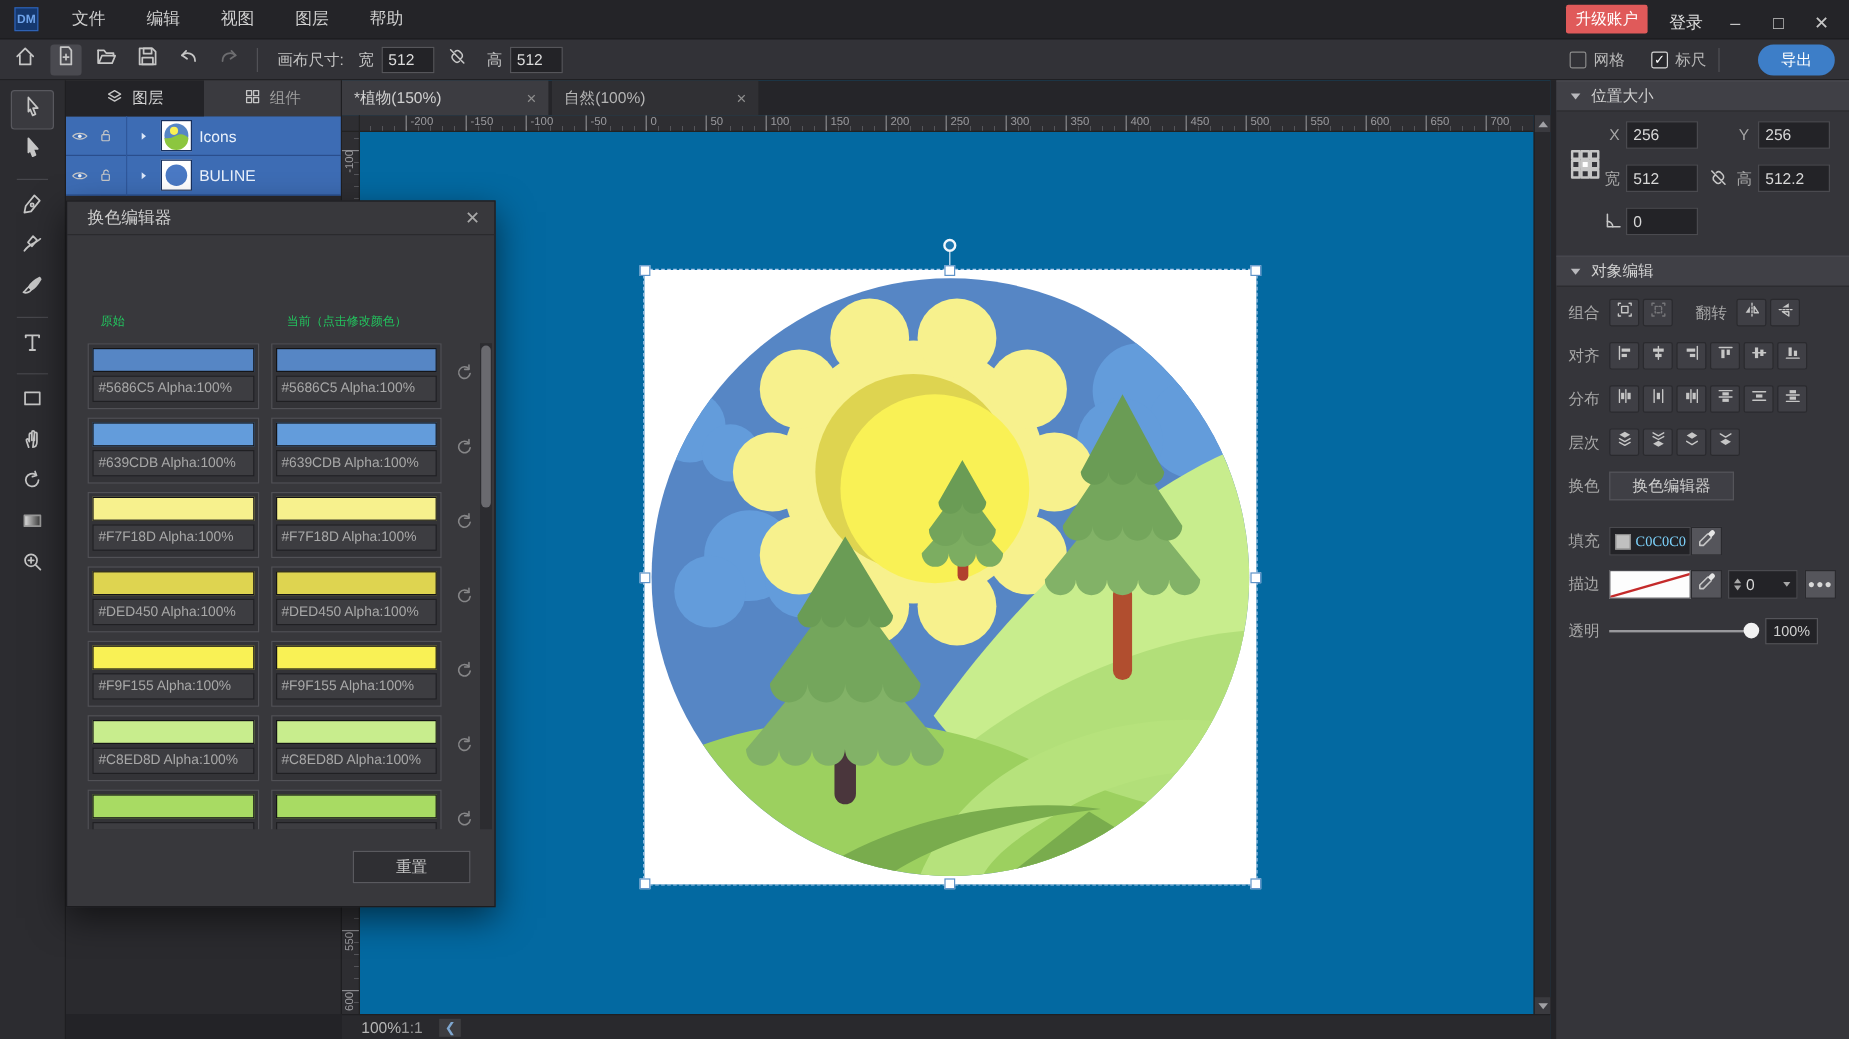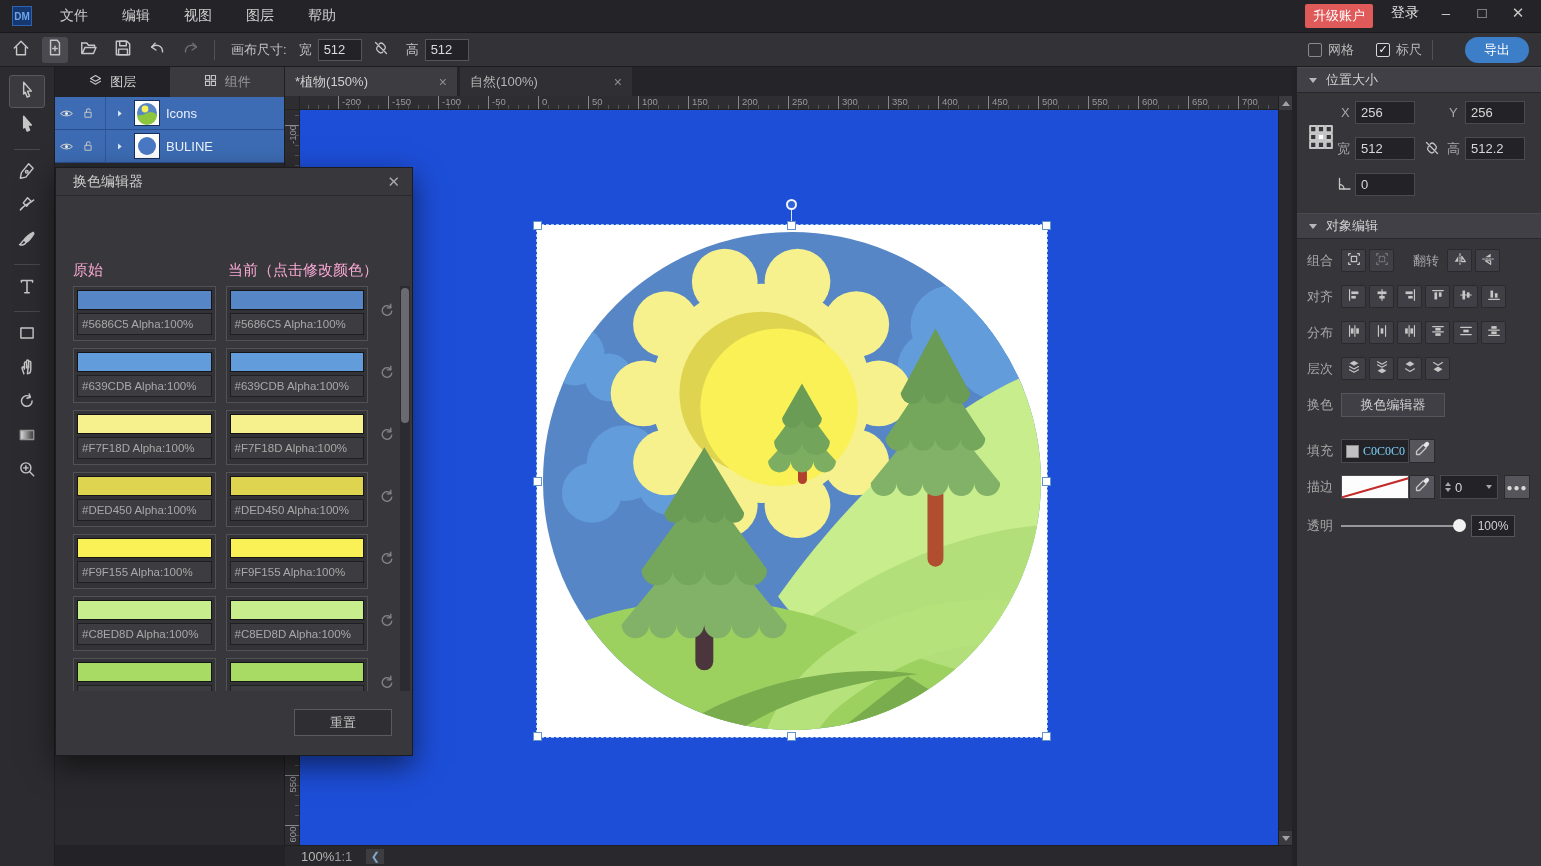--- a/index.html
+++ b/index.html
@@ -4,21 +4,21 @@
 <style>
   html,body{margin:0;padding:0;background:#1b1b1e;}
   *{box-sizing:border-box;font-family:"Liberation Sans",sans-serif;}
   #app{position:relative;width:1541px;height:866px;background:#333338;overflow:hidden;color:#c8c8c8;}
   .abs{position:absolute;}
   
   #titlebar{position:absolute;left:0;top:0;width:1541px;height:33px;background:#242428;display:flex;align-items:center;border-bottom:1px solid #1a1a1d;}
   #logo{width:20px;height:20px;margin-left:12px;background:#15386e;border:1px solid #2f62b4;color:#6ea3ea;font-size:10px;font-weight:bold;display:flex;align-items:center;justify-content:center;}
   #menus{display:flex;margin-left:28px;gap:34px;}
   .menu-item{font-size:14px;color:#cfcfcf;cursor:default;}
-  #title-right{margin-left:auto;display:flex;align-items:flex-start;gap:18px;margin-right:14px;}
+  #title-right{margin-left:auto;display:flex;align-items:flex-end;gap:18px;margin-right:14px;}
   #upgrade-btn{background:#e05a5a;color:#fff;font-size:13px;padding:3px 8px;border-radius:2px;}
   #login-btn{font-size:14px;color:#e2e2e2;}
   .winbtn{font-size:15px;color:#c6c6c6;width:18px;text-align:center;}
   
   #toolbar{position:absolute;left:0;top:33px;width:1541px;height:34px;background:#323237;display:flex;align-items:center;border-bottom:1px solid #1d1d20;}
   .tb-btn{width:26px;height:26px;display:flex;align-items:center;justify-content:center;margin-left:8px;border-radius:3px;}
   .tb-btn.active{background:#4a4a50;}
   .tb-btn.dim{opacity:.4;}
   .tb-divider{width:1px;height:20px;background:#515156;margin:0 10px;}
   .tb-label{font-size:13px;color:#c2c2c2;margin:0 6px;}
@@ -38,21 +38,21 @@
   #lp-tabs{display:flex;height:30px;background:#3a3a3f;}
   .lp-tab{flex:1;display:flex;align-items:center;justify-content:center;gap:7px;font-size:13px;color:#9c9c9c;}
   .lp-tab.active{background:#232327;color:#d2d2d2;}
   .layer-row{height:33px;background:#3d6cb4;border-bottom:1px solid #2a4e8d;display:flex;align-items:center;}
   .l-ico{width:22px;display:flex;justify-content:center;}
   .l-sep{width:1px;height:33px;background:#2f579a;margin:0 2px 0 6px;}
   .l-thumb{width:26px;height:26px;background:#fff;border:1px solid #17305e;margin:0 6px 0 4px;}
   .l-name{font-size:13px;color:#eaf1fb;}
   #lp-bottom-strip{position:absolute;left:55px;top:845px;width:230px;height:21px;background:#232327;}
   
-  #canvas-area{position:absolute;left:285px;top:67px;width:1007px;height:799px;background:#1d4ed8;}
+  #canvas-area{position:absolute;left:285px;top:67px;width:1007px;height:799px;background:#0369a1;}
   #c-tabbar{position:absolute;left:0;top:0;width:1007px;height:29px;background:#252529;display:flex;}
   .c-tab{width:172px;display:flex;align-items:center;padding:0 10px;font-size:13px;color:#b4b4b4;background:#303034;margin-right:3px;}
   .c-tab.active{background:#3c3c41;color:#d0d0d0;}
   .c-tab .tab-label{flex:1;}
   .tab-close{color:#8f8f8f;font-size:14px;}
   #ruler-corner{position:absolute;left:0;top:29px;width:15px;height:14px;background:#2e2e32;border-right:1px solid #222;border-bottom:1px solid #222;}
   #h-ruler{position:absolute;left:15px;top:29px;width:978px;height:14px;background:#2e2e32;border-bottom:1px solid #222;overflow:hidden;
     background-image:repeating-linear-gradient(90deg,#55555a 0 1px,transparent 1px 10px);background-position:8px 9px;background-size:100% 5px;background-repeat:no-repeat;}
   .h-tick{position:absolute;top:0;height:14px;border-left:1px solid #88888c;}
   .h-tick span{position:absolute;left:3px;top:0;font-size:9.5px;color:#9a9a9e;white-space:nowrap;}
@@ -75,21 +75,21 @@
   #ratio{font-size:13px;color:#9a9a9a;}
   #scroll-left-btn{margin-left:14px;width:18px;height:15px;background:#3d3d41;color:#7fa7d0;font-size:11px;display:flex;align-items:center;justify-content:center;}
   
   #dialog{position:absolute;left:55px;top:167px;width:358px;height:589px;background:#38383c;border:1px solid #1c1c1f;box-shadow:0 10px 28px rgba(0,0,0,.55);z-index:30;}
   #dlg-titlebar{height:28px;display:flex;align-items:center;border-bottom:1px solid #2a2a2d;}
   #dlg-title{font-size:14px;color:#cfcfcf;margin-left:17px;flex:1;}
   #dlg-close{margin-right:12px;color:#a8a8a8;font-size:15px;}
   #dlg-tabs{position:absolute;left:17px;top:47px;width:320px;height:27px;display:flex;border:1px solid #66666b;}
   .dlg-tab{flex:1;display:flex;align-items:center;justify-content:center;font-size:13px;color:#c4c4c4;background:#2b2b2f;}
   .dlg-tab.active{background:#97979b;color:#2b2b2b;}
-  #dlg-cols{position:absolute;left:17px;top:93px;width:320px;display:flex;font-size:15px;color:#f9a8d4;}
+  #dlg-cols{position:absolute;left:28px;top:93px;width:320px;display:flex;font-size:10px;color:#22c55e;}
   #dlg-col-current{position:absolute;left:155px;}
   #dlg-list{position:absolute;left:0;top:118px;width:340px;height:405px;overflow:hidden;}
   .sw-row{position:relative;height:55px;margin:0 0 7px 17px;display:flex;}
   .sw-tile{width:145px;border:1px solid #515156;padding:3px;margin-right:10px;background:#333337;}
   .sw-color{height:20px;border:1px solid #151517;}
   .sw-label{margin-top:3px;height:22px;background:#3d3d41;border:1px solid #202023;font-size:11.5px;color:#a8a8a8;line-height:20px;padding-left:4px;white-space:nowrap;overflow:hidden;}
   .sw-reset{width:18px;height:18px;margin-top:16px;opacity:.55;}
   #dlg-scrollbar{position:absolute;left:344px;top:118px;width:10px;height:405px;background:#2c2c30;}
   #dlg-scroll-thumb{position:absolute;left:1px;top:2px;width:8px;height:135px;background:#6a6a6f;border-radius:4px;}
   #dlg-reset-btn{position:absolute;right:20px;bottom:19px;width:98px;height:27px;background:#2f2f33;border:1px solid #5a5a5f;color:#c8c8c8;font-size:13px;display:flex;align-items:center;justify-content:center;}

